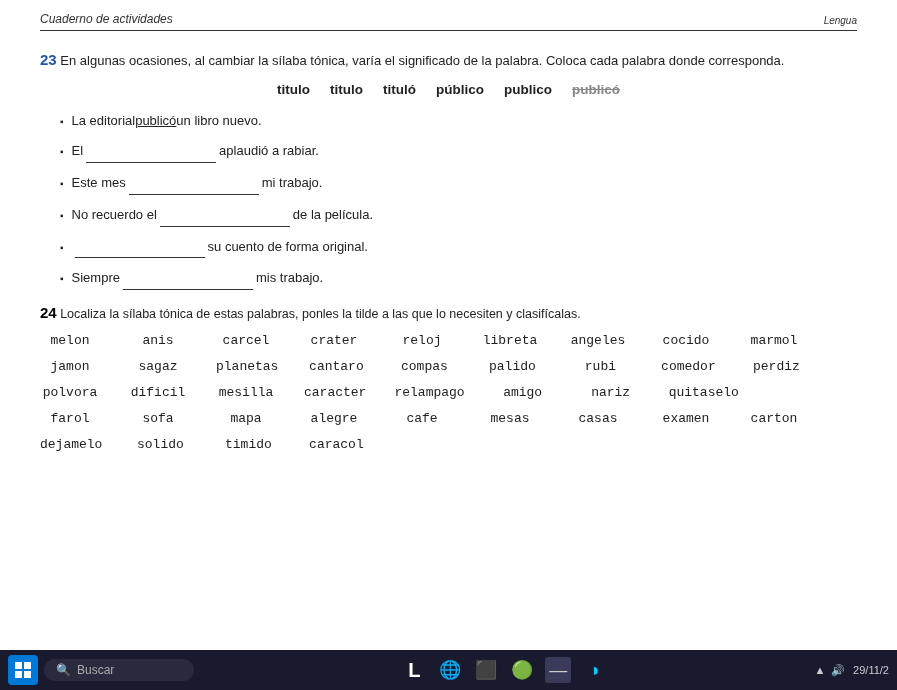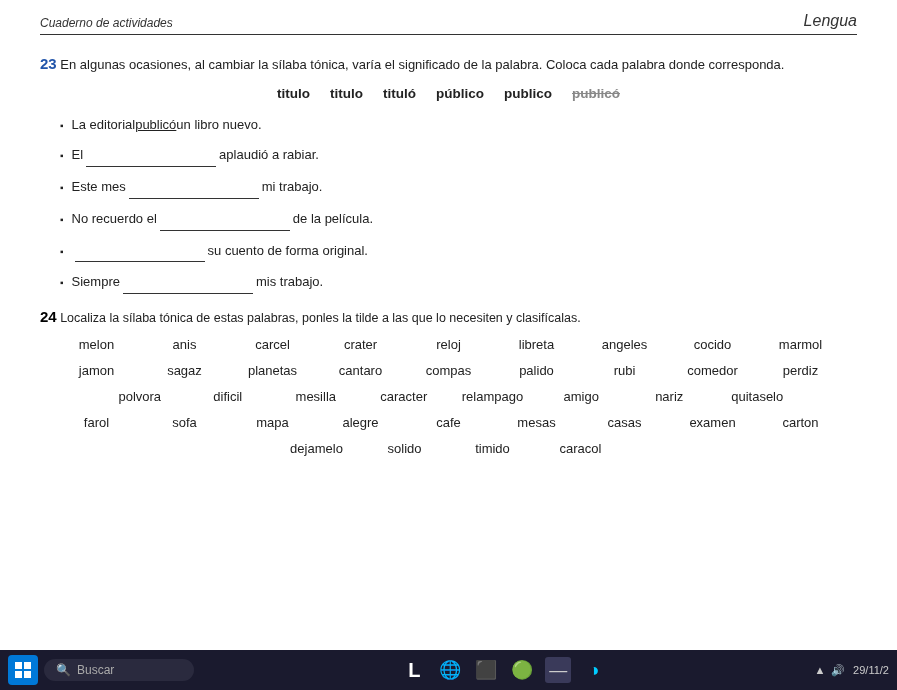--- a/index.html
+++ b/index.html
@@ -31,21 +31,21 @@
       border-bottom: 1.5px solid #333;
       padding-bottom: 4px;
       margin-bottom: 18px;
     }
     .header-left {
       font-size: 12px;
       color: #333;
       font-style: italic;
     }
     .header-right {
-      font-size: 16px;
+      font-size: 10px;
       color: #333;
       font-style: italic;
     }
 
     
     .question-23 {
       margin-bottom: 14px;
     }
     .question-number-23 {
       color: #2255aa;
@@ -125,22 +125,22 @@
     .word-grid {
       font-size: 13px;
       color: #222;
       line-height: 1.85;
     }
     .word-row {
       display: flex;
       flex-direction: row;
       flex-wrap: wrap;
       gap: 12px 28px;
-      justify-content: center;
       margin-bottom: 2px;
+      font-family: Liberation Mono, monospace;
     }
     .word-item {
       min-width: 60px;
       text-align: center;
     }
 
     
     .taskbar {
       position: absolute;
       bottom: 0;

